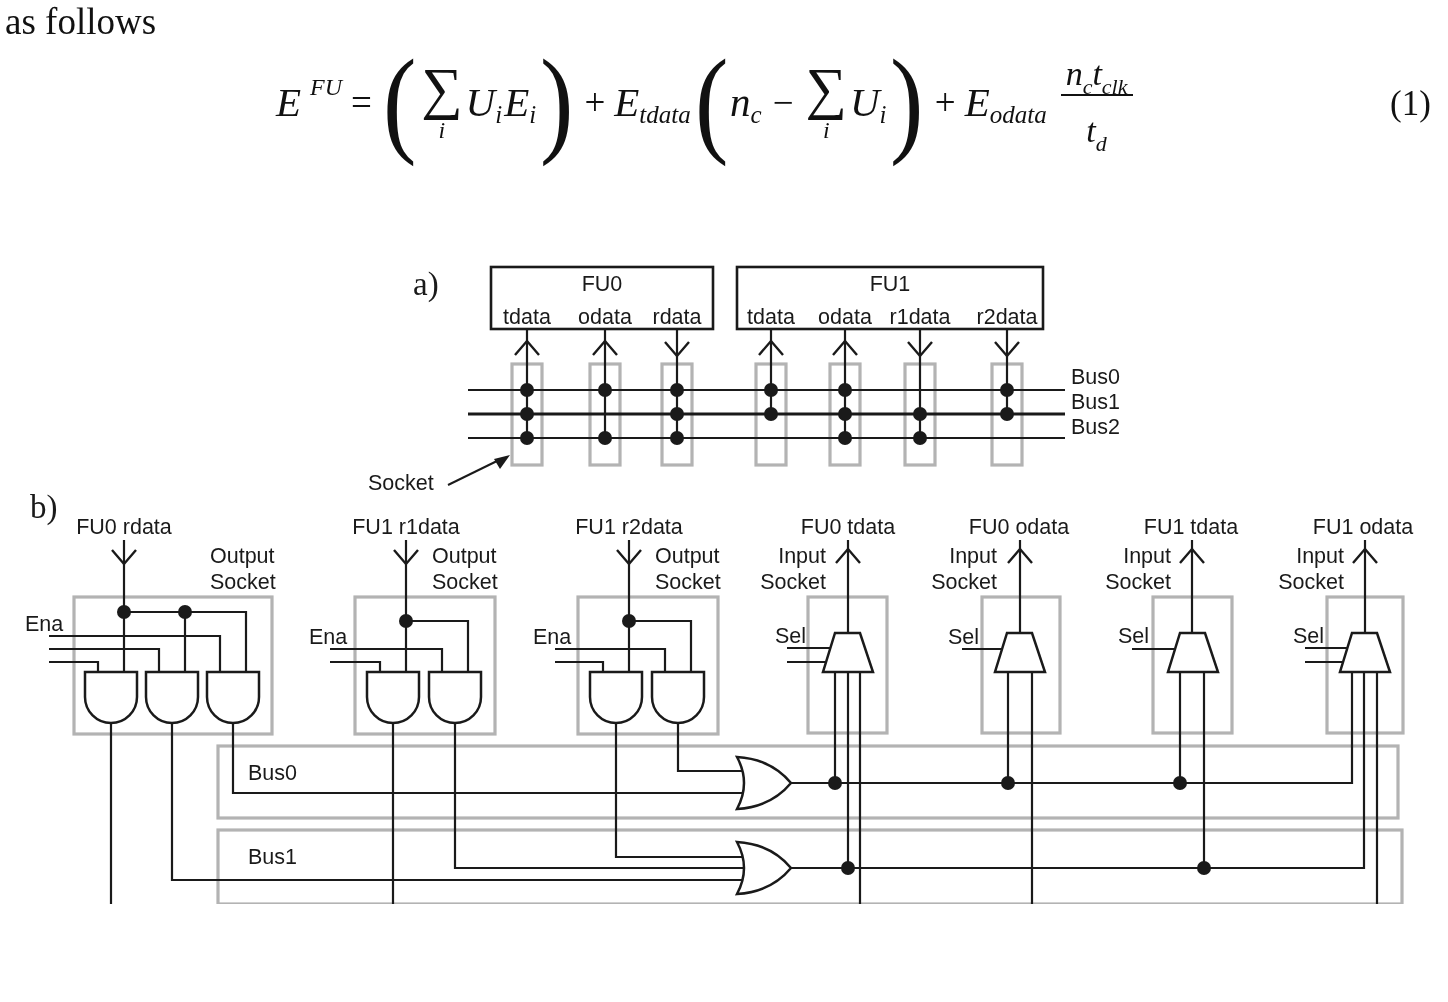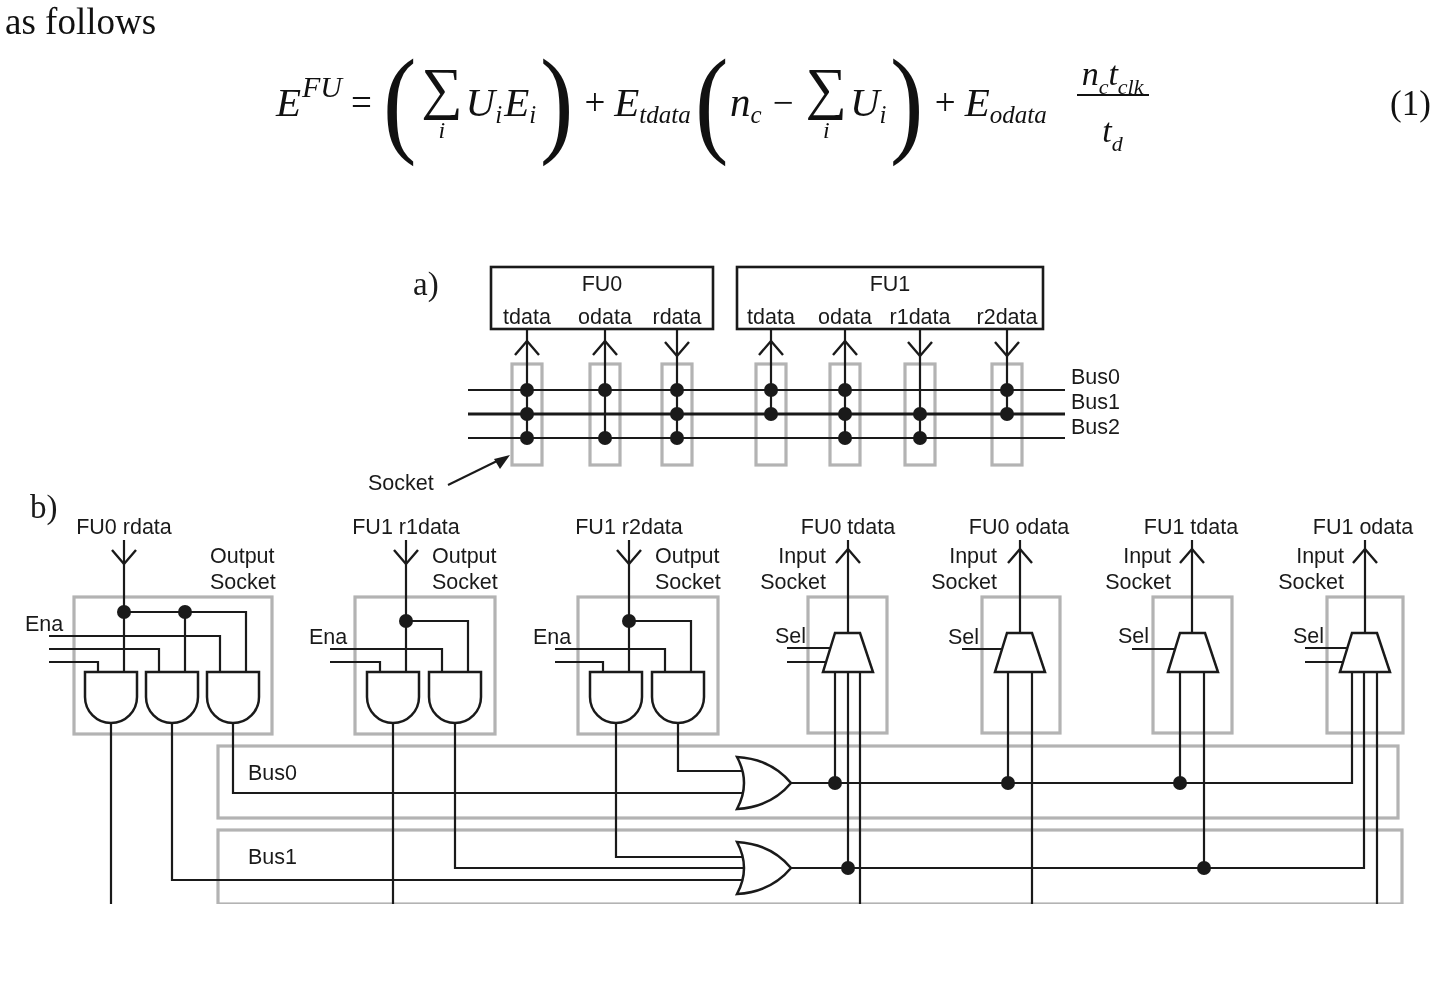--- a/index.html
+++ b/index.html
@@ -5,27 +5,27 @@
   html,body{margin:0;padding:0;background:#ffffff;}
   #page{position:relative;width:1448px;height:904px;background:#fff;overflow:hidden;
         font-family:"Liberation Sans",sans-serif;color:#1a1a1a;}
   
   #intro{position:absolute;left:5px;top:0px;font-family:"Liberation Serif",serif;
          font-size:37px;color:#111;}
   #eq{position:absolute;left:276px;top:36px;height:132px;display:flex;align-items:center;
       font-family:"Liberation Serif",serif;color:#111;white-space:nowrap;}
   #eq .v{font-style:italic;font-size:41px;line-height:1;}
   #eq .s{font-style:italic;font-size:25px;position:relative;top:12px;margin-right:2px;line-height:1;}
-  #eq .sup{font-style:italic;font-size:30px;position:relative;top:-15px;margin-left:1px;line-height:1;}
+  #eq .sup{font-style:italic;font-size:24px;position:relative;top:-15px;margin-left:9px;line-height:1;}
   #eq .op{font-size:37px;margin:0 9px;line-height:1;}
   #eq .bp{font-size:118px;line-height:1;font-weight:400;margin:0 -1px;transform:scaleX(.85);}
   #eq .sum{display:inline-flex;flex-direction:column;align-items:center;margin:0 3px;}
   #eq .sum .sig{font-size:58px;line-height:.92;}
   #eq .sum .si{font-style:italic;font-size:24px;line-height:1;margin-top:3px;}
-  #eq .frac{display:inline-flex;flex-direction:column;align-items:center;margin-left:28px;}
+  #eq .frac{display:inline-flex;flex-direction:column;align-items:center;margin-left:12px;}
   #eq .frac .num{display:inline-block;padding:0 5px 3px;border-bottom:2.5px solid #111;}
   #eq .frac .den{padding-top:18px;}
   #eq .v2{font-style:italic;font-size:34px;line-height:1;}
   #eq .s2{font-style:italic;font-size:22px;position:relative;top:9px;line-height:1;}
   #eqnum{position:absolute;left:1390px;top:84px;font-family:"Liberation Serif",serif;font-size:35px;color:#111;}
   
   svg text{font-family:"Liberation Sans",sans-serif;font-size:21.5px;fill:#1a1a1a;}
   svg text.ab{font-family:"Liberation Serif",serif;font-size:33px;}
   .wire{stroke:#1a1a1a;stroke-width:2.2;fill:none;}
   .busline{stroke:#1a1a1a;stroke-width:1.8;fill:none;}

